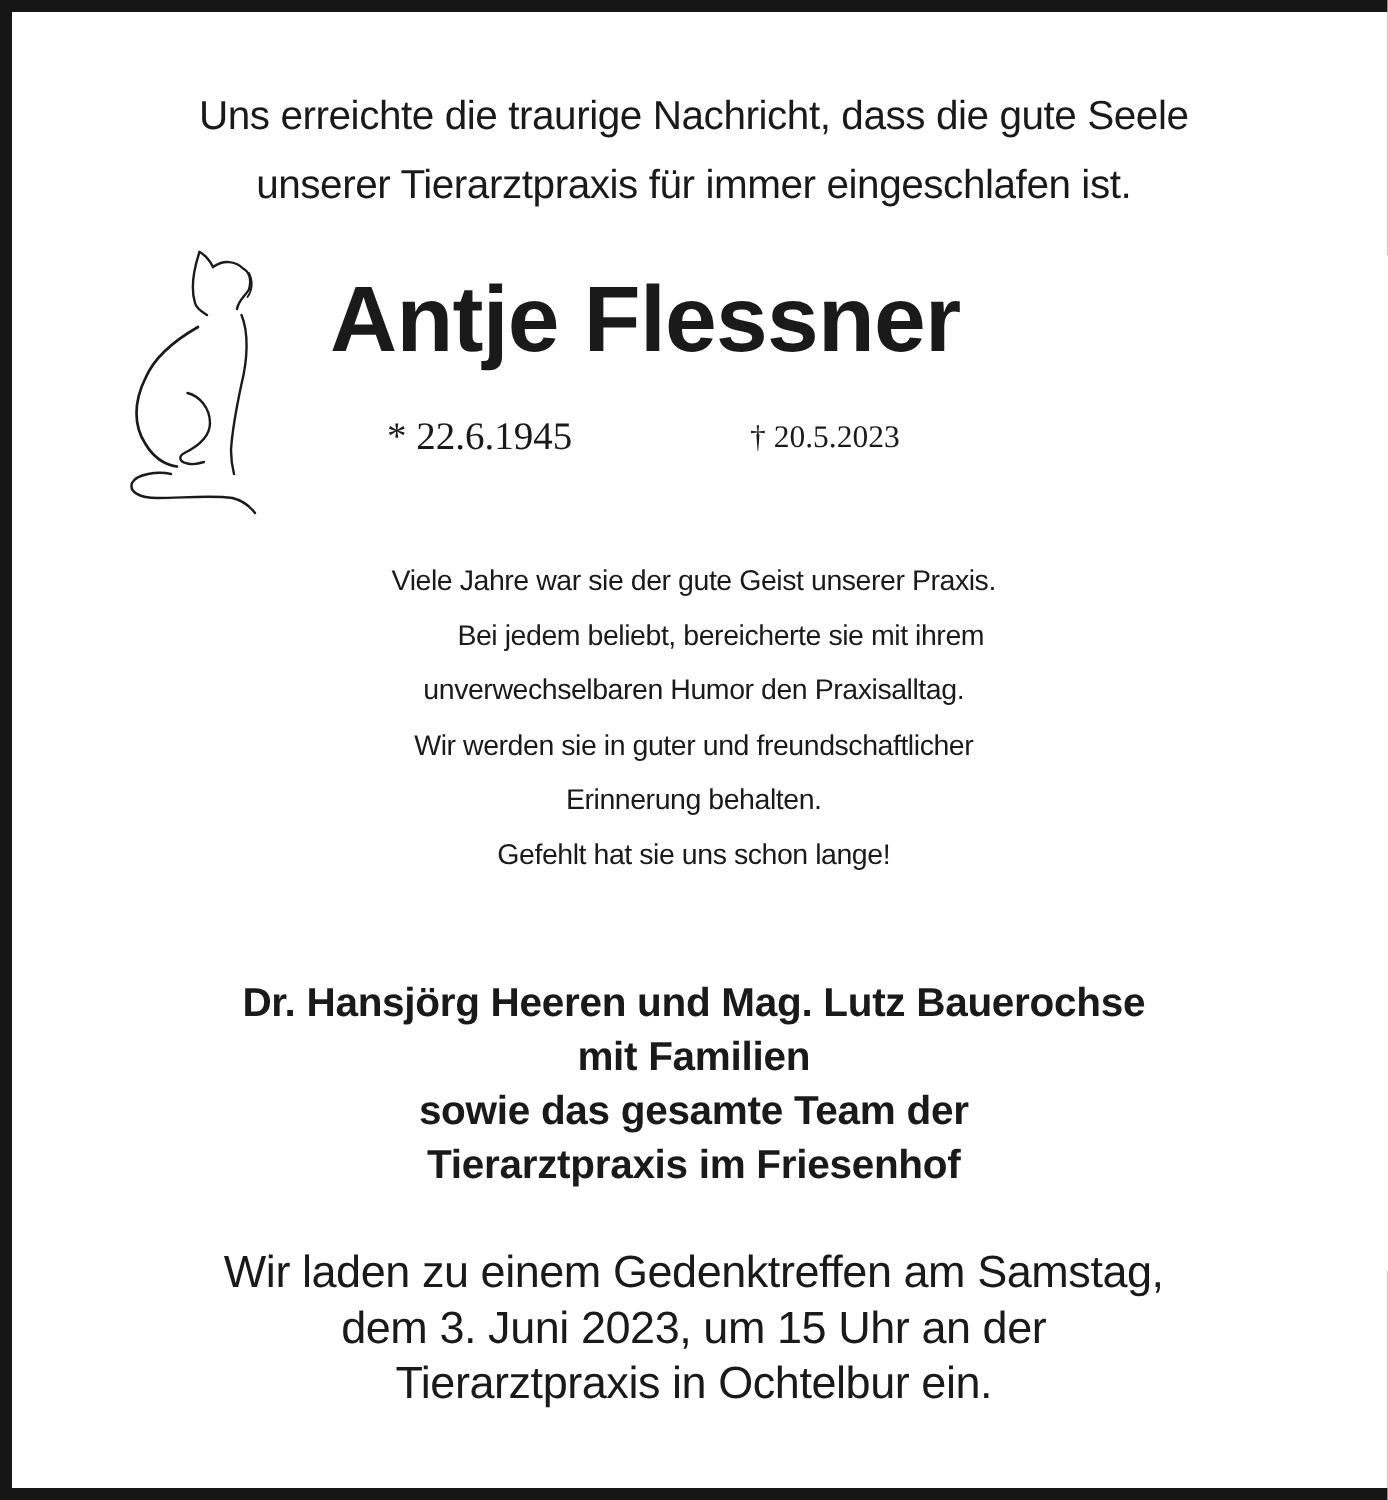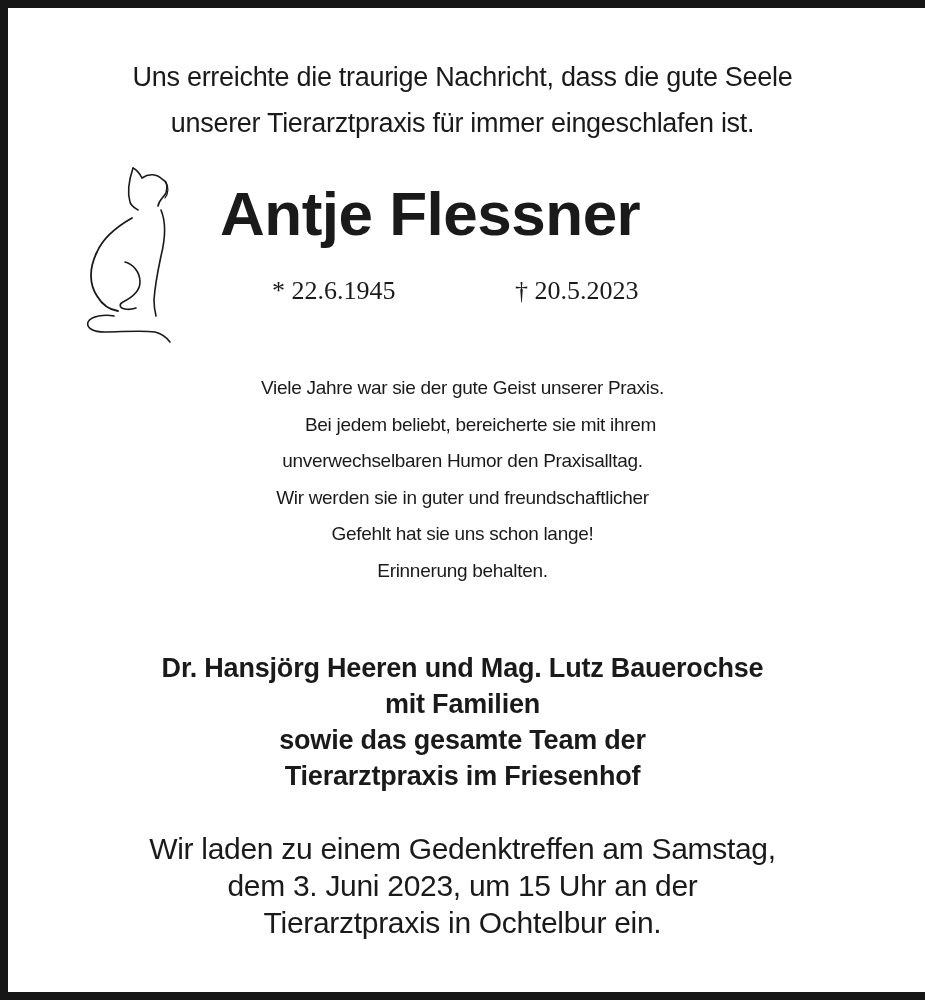--- a/index.html
+++ b/index.html
@@ -18,22 +18,22 @@
     background: #ffffff;
     text-decoration: underline;
   }
   .center { position: absolute; left: 0; width: 909px; text-align: center; }
   .intro { top: 46px; font-size: 27px; line-height: 46px; letter-spacing: -0.3px; }
   .name {
     position: absolute; left: 212px; top: 166px;
     font-size: 62px; font-weight: bold; letter-spacing: -0.5px;
     line-height: 80px;
   }
-  .birth { position: absolute; left: 264px; top: 266px; font-size: 26px; line-height: 34px; font-family: "Liberation Serif", serif;}
-  .death { position: absolute; left: 507px; top: 266px; font-size: 26px; line-height: 34px; font-family: "Liberation Serif", serif;}
+  .birth { position: absolute; left: 250px; top: 266px; font-size: 26px; line-height: 34px; font-family: "Liberation Serif", serif;}
+  .death { position: absolute; left: 492px; top: 266px; font-size: 21px; line-height: 34px; font-family: "Liberation Serif", serif;}
   .cat { position: absolute; left: 75px; top: 152px; width: 90px; height: 185px; }
   .body-text { top: 362px; font-size: 19px; line-height: 36.5px; letter-spacing: -0.3px; }
   .body-text div { white-space: nowrap; }
   .signers { top: 642px; font-size: 27px; line-height: 36px; font-weight: bold; letter-spacing: -0.2px; }
   .invite { top: 822px; font-size: 30px; line-height: 37px; letter-spacing: -0.3px; }
 </style>
 </head>
 <body>
 
 <div class="sheet">
@@ -55,22 +55,22 @@
 
   <div class="name">Antje Flessner</div>
   <div class="birth">* 22.6.1945</div>
   <div class="death">† 20.5.2023</div>
 
   <div class="center body-text">
     <div>Viele Jahre war sie der gute Geist unserer Praxis.</div>
     <div style="padding-left:36px">Bei jedem beliebt, bereicherte sie mit ihrem</div>
     <div style="">unverwechselbaren Humor den Praxisalltag.</div>
     <div>Wir werden sie in guter und freundschaftlicher</div>
+    <div>Erinnerung behalten.</div>
     <div>Gefehlt hat sie uns schon lange!</div>
-    <div>Erinnerung behalten.</div>
   </div>
 
   <div class="center signers">
     <div>Dr. Hansjörg Heeren und Mag. Lutz Bauerochse</div>
     <div>mit Familien</div>
     <div>sowie das gesamte Team der</div>
     <div>Tierarztpraxis im Friesenhof</div>
   </div>
 
   <div class="center invite">

